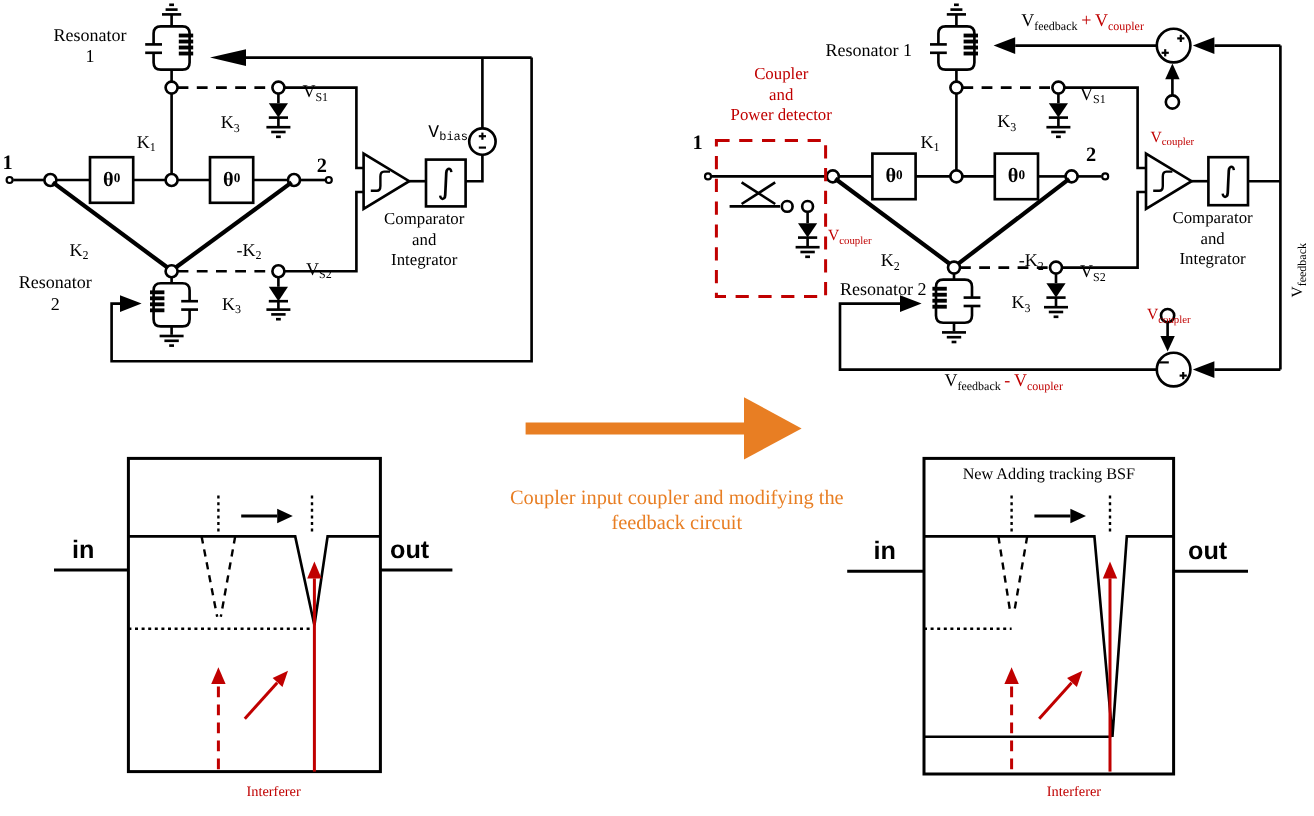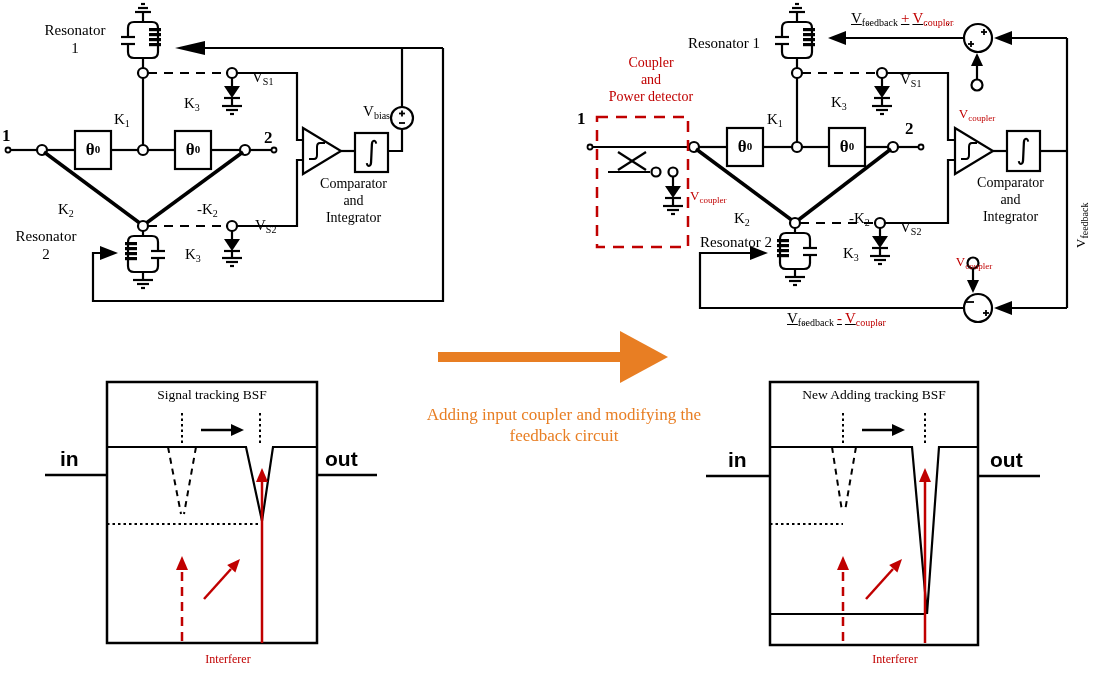--- a/index.html
+++ b/index.html
@@ -18,21 +18,21 @@
   .bold{font-weight:bold;}
   .theta{display:flex;align-items:center;justify-content:center;font-weight:bold;font-size:17px;}
   .theta .sub{font-size:11px;vertical-align:-4px;}
   .intg{display:flex;align-items:center;justify-content:center;font-size:28px;
         font-family:"DejaVu Sans",sans-serif;}
   .title{font-size:13.5px;}
   .inout{font-family:"Liberation Sans",sans-serif;font-size:21px;font-weight:bold;}
   .interf{font-size:12px;}
   .cap{font-size:17px;line-height:1.25;}
   .rot{transform:rotate(-90deg);transform-origin:0 0;font-size:13px;white-space:nowrap;}
-  .sum{font-size:15px;white-space:nowrap;text-decoration:underline;}
+  .sum{font-size:15px;white-space:nowrap;}
   .sum .op{margin:0 3px;}
 </style>
 </head>
 <body>
 
 <div id="canvas">
 
   <svg style="left:0;top:0;width:500px;height:320px" viewBox="0 0 500 320" fill="none" stroke="#000" stroke-width="2.2">
 
     <g>
@@ -367,21 +367,21 @@
       <polygon points="843,556 837,570 849,570" fill="#C00000" stroke="none"></polygon>
       <line x1="866" y1="599" x2="893" y2="569"></line>
       <polygon points="902,559 897.4,572.4 889.2,565" fill="#C00000" stroke="none"></polygon>
     </g>
   </svg>
 
   <svg style="left:430px;top:325px;width:250px;height:70px" viewBox="430 325 250 70">
     <line x1="438" y1="357" x2="622" y2="357" stroke="#E87E23" stroke-width="10"></line>
     <polygon points="668,357 620,331 620,383" fill="#E87E23"></polygon>
   </svg>
-  <div class="lbl orange cap center" style="left:403px;top:404px;width:322px;">Adding input coupler and modifying the feedback circuit</div>
+  <div class="lbl orange cap center" style="left:403px;top:404px;width:322px;">Coupler input coupler and modifying the feedback circuit</div>
 
   <div class="lbl center" style="left:32px;top:21px;width:86px;">Resonator
 1</div>
   <div class="lbl center" style="left:5px;top:227px;width:82px;">Resonator
 2</div>
   <div class="lbl bold" style="left:2px;top:126px;font-size:17px;">1</div>
   <div class="lbl bold" style="left:264px;top:128px;font-size:17px;">2</div>
   <div class="lbl theta" style="left:75px;top:131px;width:36px;height:38px;">
     <span>θ</span><span class="sub">0</span>
   </div>
@@ -402,21 +402,21 @@
   </div>
   <div class="lbl" style="left:185px;top:227px;">
     <span>K</span><span class="sub">3</span>
   </div>
   <div class="lbl" style="left:252px;top:50px;">
     <span>V</span><span class="sub">S1</span>
   </div>
   <div class="lbl" style="left:255px;top:198px;">
     <span>V</span><span class="sub">S2</span>
   </div>
-  <div class="lbl right" style="left:343px;top:84px;width:47px;">
+  <div class="lbl right" style="left:343px;top:84px;width:47px;font-family:Liberation Mono, monospace;">
     <span>V</span><span class="sub">bias</span>
   </div>
   <div class="lbl center" style="left:306px;top:176px;width:95px;font-size:14px;">Comparator
 and
 Integrator</div>
   <div class="lbl intg" style="left:355px;top:131px;width:33px;height:41px;">∫</div>
 
   <div class="lbl" style="left:688px;top:34px;">Resonator 1</div>
   <div class="lbl" style="left:700px;top:233px;">Resonator 2</div>
   <div class="lbl red center" style="left:595px;top:55px;width:112px;font-size:14px;">Coupler
@@ -467,21 +467,20 @@
     <span>V</span><span class="sub">feedback</span><span class="red op">-</span><span class="red"><span>V</span><span class="sub">coupler</span></span>
   </div>
   <div class="lbl rot" style="left:1073px;top:248px;">
     <span>V</span><span class="sub">feedback</span>
   </div>
   <div class="lbl center" style="left:958px;top:175px;width:105px;font-size:14px;">Comparator
 and
 Integrator</div>
   <div class="lbl intg" style="left:1007px;top:129px;width:33px;height:42px;">∫</div>
 
-  <div class="lbl title center" style="left:117px;top:387px;width:190px;">Signal tracking BSF</div>
   <div class="lbl inout" style="left:60px;top:446px;">in</div>
   <div class="lbl inout" style="left:325px;top:446px;">out</div>
   <div class="lbl red interf center" style="left:168px;top:652px;width:120px;">Interferer</div>
 
   <div class="lbl title center" style="left:779px;top:387px;width:190px;">New Adding tracking BSF</div>
   <div class="lbl inout" style="left:728px;top:447px;">in</div>
   <div class="lbl inout" style="left:990px;top:447px;">out</div>
   <div class="lbl red interf center" style="left:835px;top:652px;width:120px;">Interferer</div>
 
 </div>

